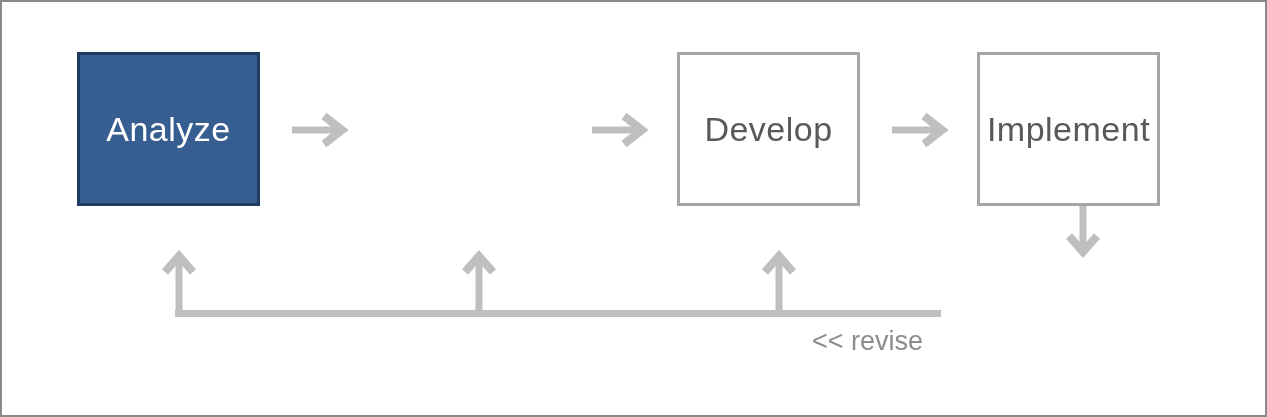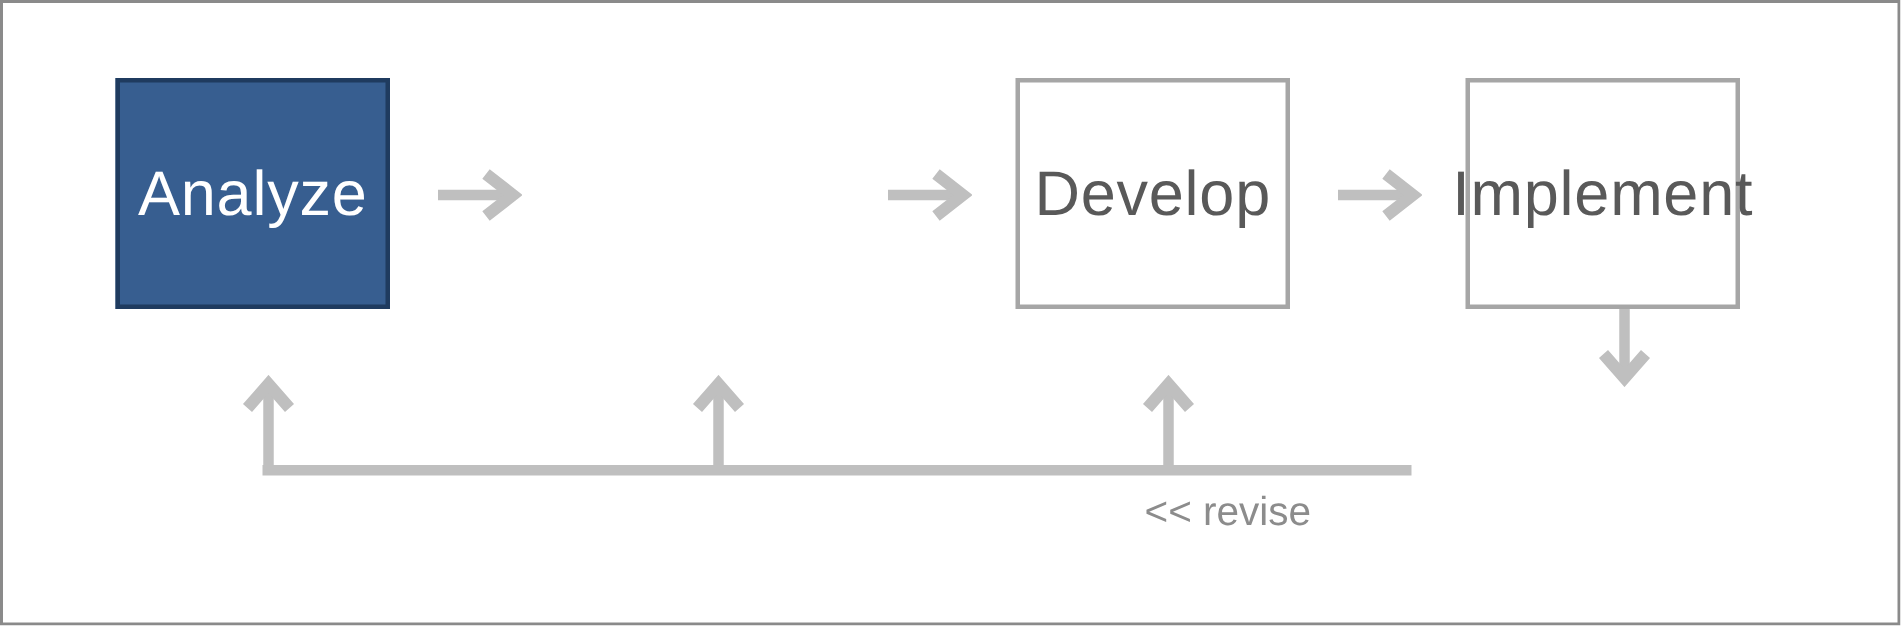--- a/index.html
+++ b/index.html
@@ -18,21 +18,21 @@
     overflow: hidden;
   }
   .stage-box {
     position: absolute;
     box-sizing: border-box;
     width: 183px;
     height: 154px;
     display: flex;
     align-items: center;
     justify-content: center;
-    font-size: 42px;
+    font-size: 34px;
     letter-spacing: 0.5px;
     border: 3px solid var(--inactive-border, #A6A6A6);
     color: var(--inactive-text, #595959);
     background: #ffffff;
   }
   .stage-box.active {
     border: 3px solid var(--active-border, #1F3B5F);
     background: var(--active-fill, #375E90);
     color: var(--active-text, #FFFFFF);
   }
@@ -61,21 +61,21 @@
     top: 308px;
     width: 766px;
     height: 7px;
     background: var(--arrow, #BFBFBF);
   }
   .revise-label {
     position: absolute;
     left: 761px;
     top: 324px;
     width: 160px;
-    text-align: left;
+    text-align: right;
     font-size: 27px;
     color: var(--revise-text, #8C8C8C);
   }
 </style>
 </head>
 <body>
 
 <div class="canvas">
 
   <div class="stage-box active box-analyze">

